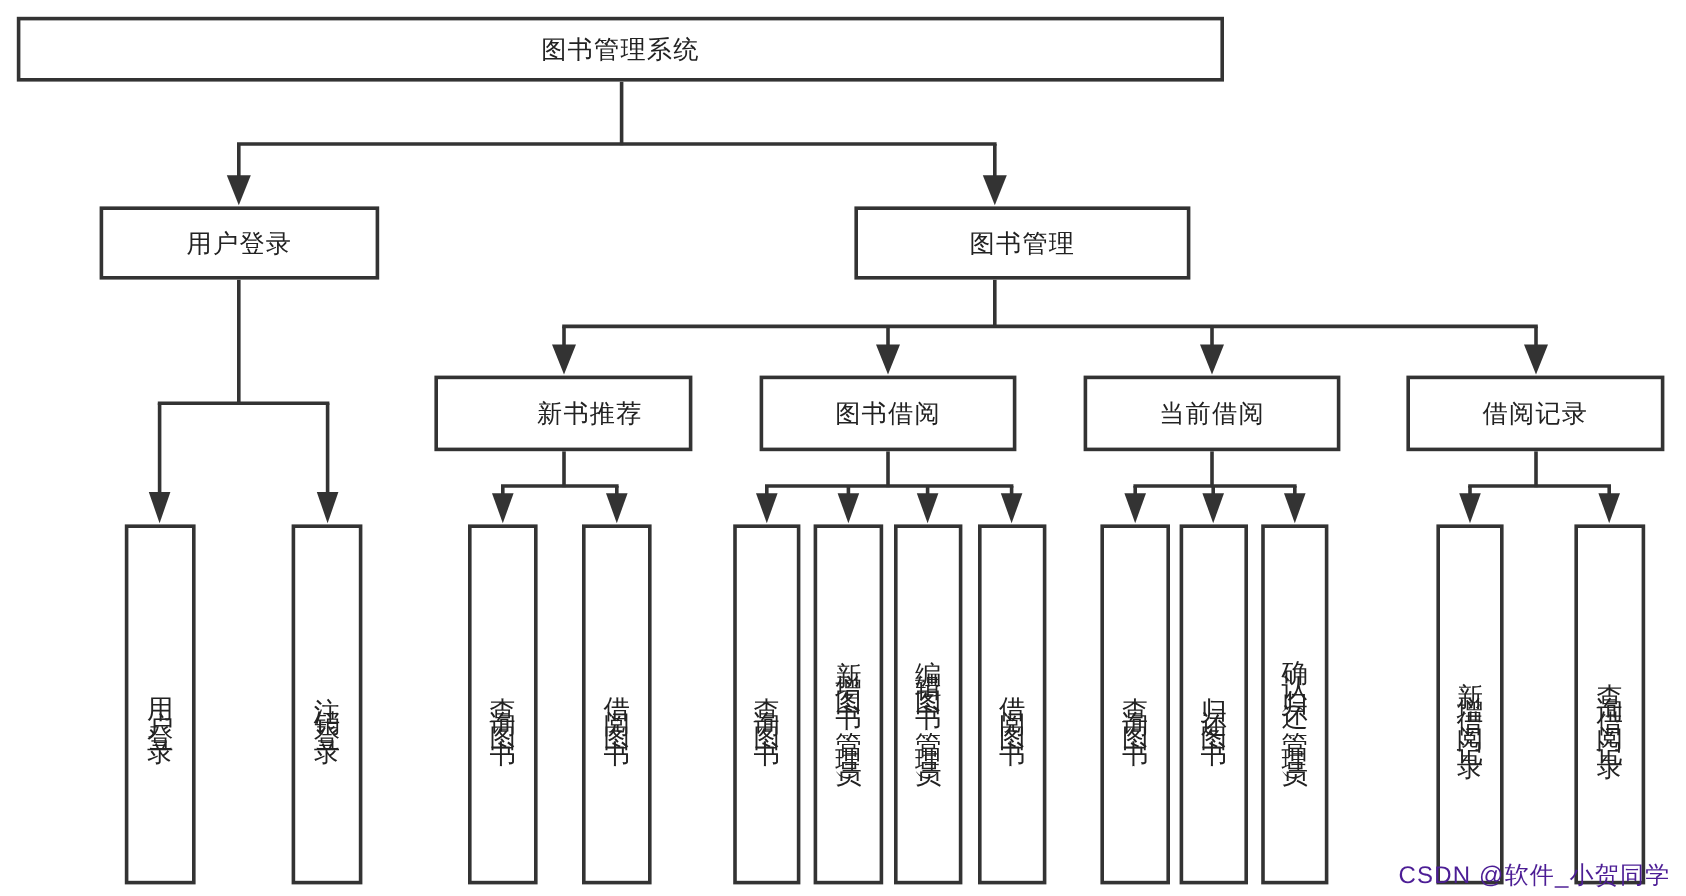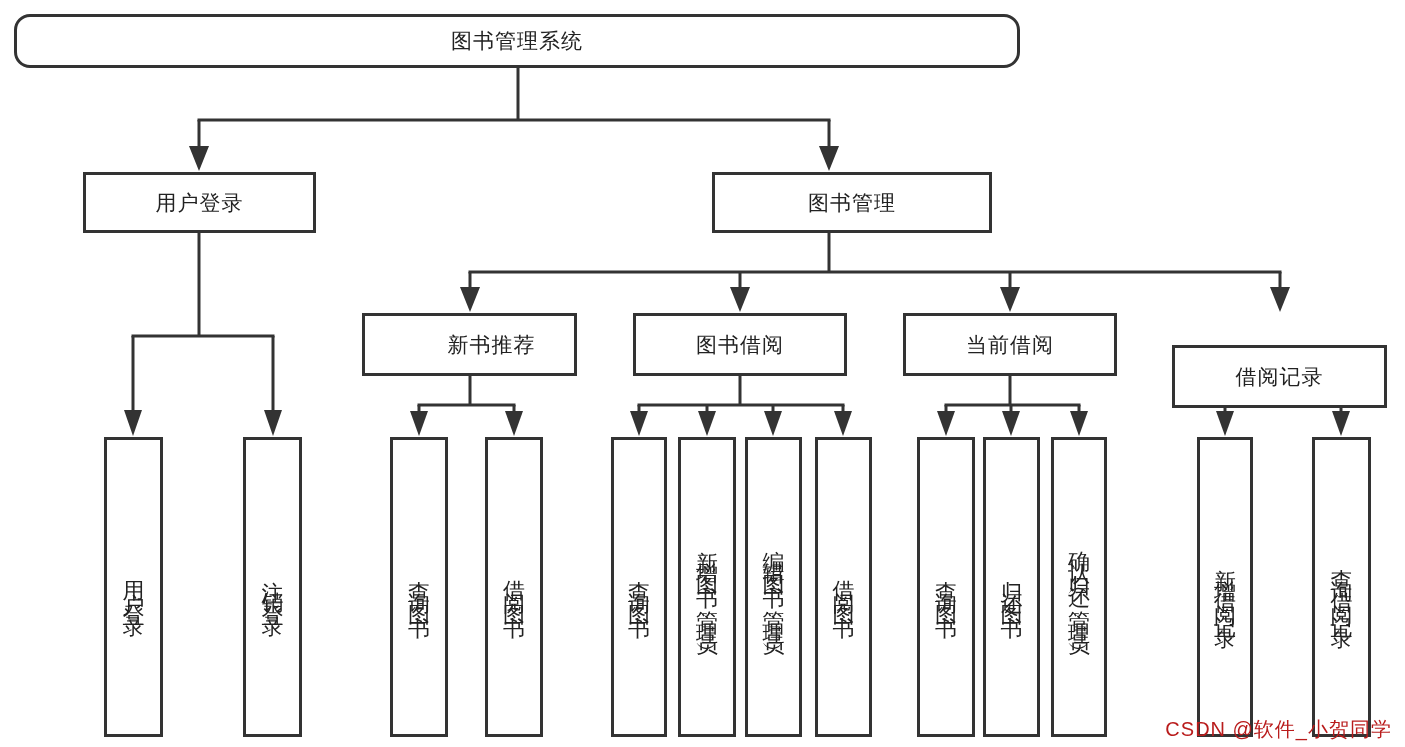--- a/index.html
+++ b/index.html
@@ -15,21 +15,21 @@
     position:absolute; background:#ffffff; border:3px solid #333333;
     box-sizing:border-box; display:flex; align-items:center; justify-content:center;
   }
   .node.h span { font-size:21px; letter-spacing:1px; white-space:nowrap; }
   .node.leaf span {
     writing-mode:vertical-rl; text-orientation:mixed;
     font-size:22px; letter-spacing:12px; line-height:1;
   }
   .watermark {
     position:absolute; right:13px; bottom:4px;
-    font-size:20px; color:#b91c1c; letter-spacing:1px; white-space:nowrap;
+    font-size:20px; color:#4c1d95; letter-spacing:1px; white-space:nowrap;
   }
 </style>
 </head>
 <body>
 
 <div class="canvas">
 
   <svg class="connectors" viewBox="0 0 1405 747" xmlns="http://www.w3.org/2000/svg">
 
     <g>
@@ -99,41 +99,41 @@
     <g>
       <path d="M1280,376 L1280,406"></path>
       <path d="M1223.5,405 L1342.5,405"></path>
       <path d="M1225,405 L1225,413"></path>
         <polygon points="1216,411 1234,411 1225,436"></polygon>
       <path d="M1341,405 L1341,413"></path>
         <polygon points="1332,411 1350,411 1341,436"></polygon>
     </g>
   </svg>
 
-  <div class="node h" style="left:14px; top:14px; width:1006px; height:54px;border-radius:16px;">
+  <div class="node h" style="left:14px; top:14px; width:1006px; height:54px;">
     <span>图书管理系统</span>
   </div>
 
   <div class="node h" style="left:83px; top:172px; width:233px; height:61px;">
     <span>用户登录</span>
   </div>
   <div class="node h" style="left:712px; top:172px; width:280px; height:61px;">
     <span>图书管理</span>
   </div>
 
   <div class="node h" style="left:362px; top:313px; width:215px; height:63px;padding-left:44px;">
     <span>新书推荐</span>
   </div>
   <div class="node h" style="left:633px; top:313px; width:214px; height:63px;">
     <span>图书借阅</span>
   </div>
   <div class="node h" style="left:903px; top:313px; width:214px; height:63px;">
     <span>当前借阅</span>
   </div>
-  <div class="node h" style="left:1172px; top:313px; width:215px; height:63px;margin-top:32px;">
+  <div class="node h" style="left:1172px; top:313px; width:215px; height:63px;">
     <span>借阅记录</span>
   </div>
 
   <div class="node leaf" style="left:104px; top:437px; width:59px; height:300px;">
     <span>用户登录</span>
   </div>
   <div class="node leaf" style="left:243px; top:437px; width:59px; height:300px;">
     <span>注销登录</span>
   </div>
 

